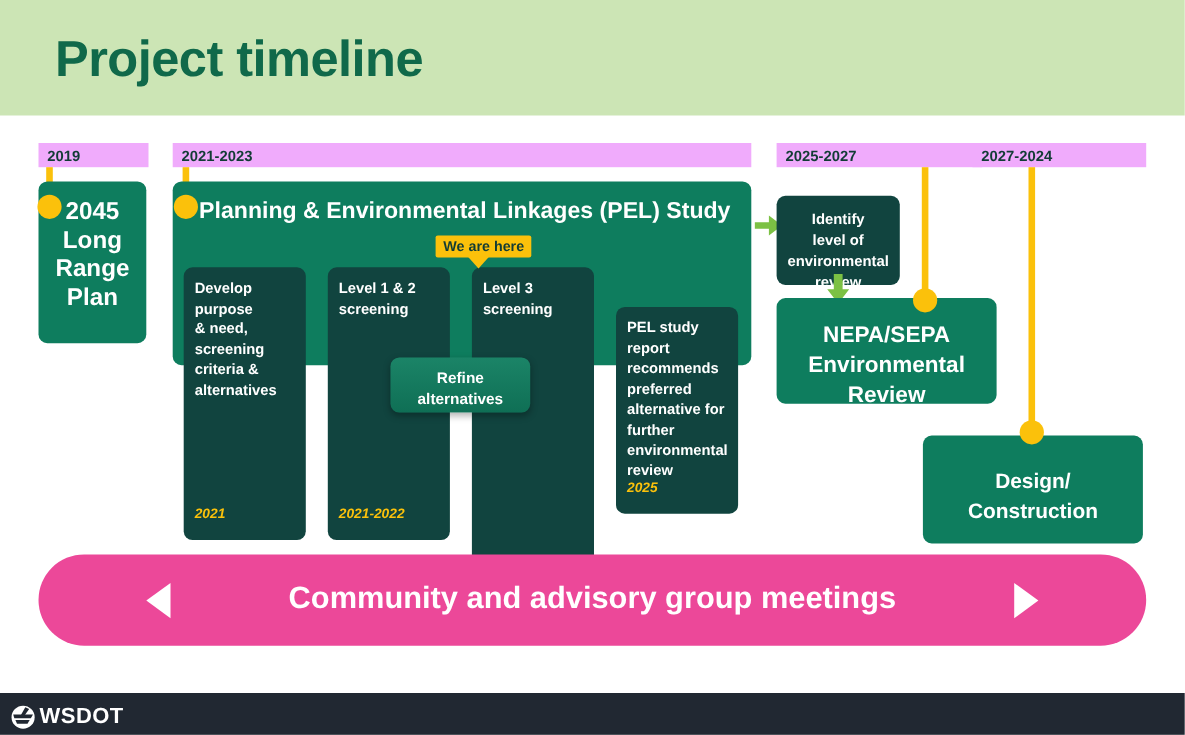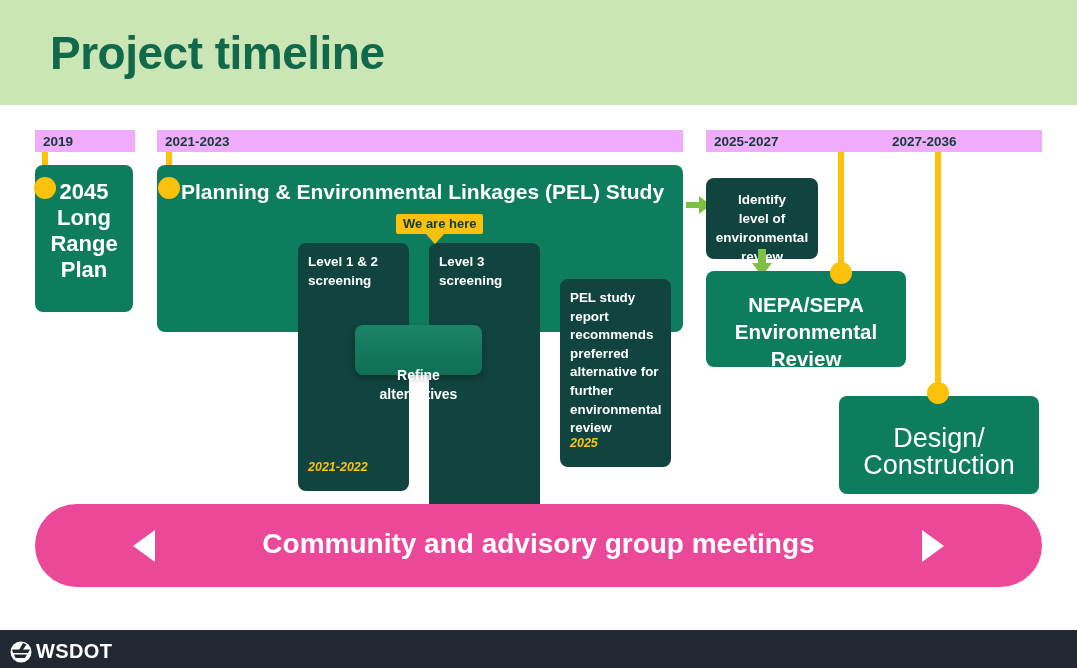--- a/index.html
+++ b/index.html
@@ -61,33 +61,33 @@
     position:absolute;left:10px;right:8px;top:10px;
     font-size:13.4px;font-weight:bold;line-height:18.6px;
   }
   .sub-year{
     position:absolute;left:10px;bottom:17px;
     font-size:12.5px;font-weight:bold;font-style:italic;color:#fbc10b;
     white-space:nowrap;
   }
   .refine-text{
     position:absolute;left:0;right:0;top:9px;
-    text-align:center;font-size:14px;font-weight:bold;line-height:19px;margin-top:32px;
+    text-align:center;font-size:14px;font-weight:bold;line-height:19px;
   }
   .ident-text{
     position:absolute;left:6px;right:6px;top:12px;
     text-align:center;font-size:13.5px;font-weight:bold;line-height:19px;
   }
   .nepa-text{
     position:absolute;left:6px;right:6px;top:20px;
     text-align:center;font-size:20.5px;font-weight:bold;line-height:27px;
   }
   .dc-text{
     position:absolute;left:6px;right:6px;top:29px;
-    text-align:center;font-size:27px;font-weight:normal;line-height:27px;
+    text-align:center;font-size:19px;font-weight:bold;line-height:27px;
   }
 
   
   .wah{
     position:absolute;background:#fbc10b;color:#123c35;
     font-size:13px;font-weight:bold;
     padding:2px 7px 3px 7px;border-radius:2px;white-space:nowrap;
   }
   .wah-tail{
     position:absolute;width:0;height:0;
@@ -135,38 +135,43 @@
 <body>
 
 <div class="stage">
 
   <div class="header-band"></div>
   <div class="page-title">Project timeline</div>
 
   <div class="date-chip" style="left:35px;top:130px;width:100px;">2019</div>
   <div class="date-chip" style="left:157px;top:130px;width:526px;">2021-2023</div>
   <div class="date-chip" style="left:706px;top:130px;width:187px;">2025-2027</div>
-  <div class="date-chip" style="left:884px;top:130px;width:158px;">2027-2036</div>
+  <div class="date-chip" style="left:884px;top:130px;width:158px;">2027-2024</div>
 
   <div class="conn-line" style="left:42px;top:152px;height:30px;"></div>
   <div class="conn-line" style="left:166px;top:152px;height:30px;"></div>
   <div class="conn-line" style="left:838px;top:152px;height:130px;"></div>
   <div class="conn-line" style="left:935px;top:152px;height:240px;"></div>
 
   <div class="box box-mid" style="left:35px;top:165px;width:98px;height:147px;">
     <div class="lrp-text" style="white-space:pre-line;">2045
 Long
 Range
 Plan</div>
   </div>
 
   <div class="box box-mid" style="left:157px;top:165px;width:526px;height:167px;">
     <div class="pel-title">Planning &amp; Environmental Linkages (PEL) Study</div>
   </div>
 
+  <div class="box box-dark" style="left:167px;top:243px;width:111px;height:248px;">
+    <div class="sub-head" style="white-space:pre-line;">Develop purpose
+&amp; need, screening criteria &amp; alternatives</div>
+    <div class="sub-year">2021</div>
+  </div>
 
   <div class="box box-dark" style="left:298px;top:243px;width:111px;height:248px;">
     <div class="sub-head" style="white-space:pre-line;">Level 1 &amp; 2 screening</div>
     <div class="sub-year">2021-2022</div>
   </div>
 
   <div class="box box-dark" style="left:429px;top:243px;width:111px;height:304px;">
     <div class="sub-head" style="white-space:pre-line;">Level 3 screening</div>
     <div class="sub-year">2023-2024</div>
   </div>

